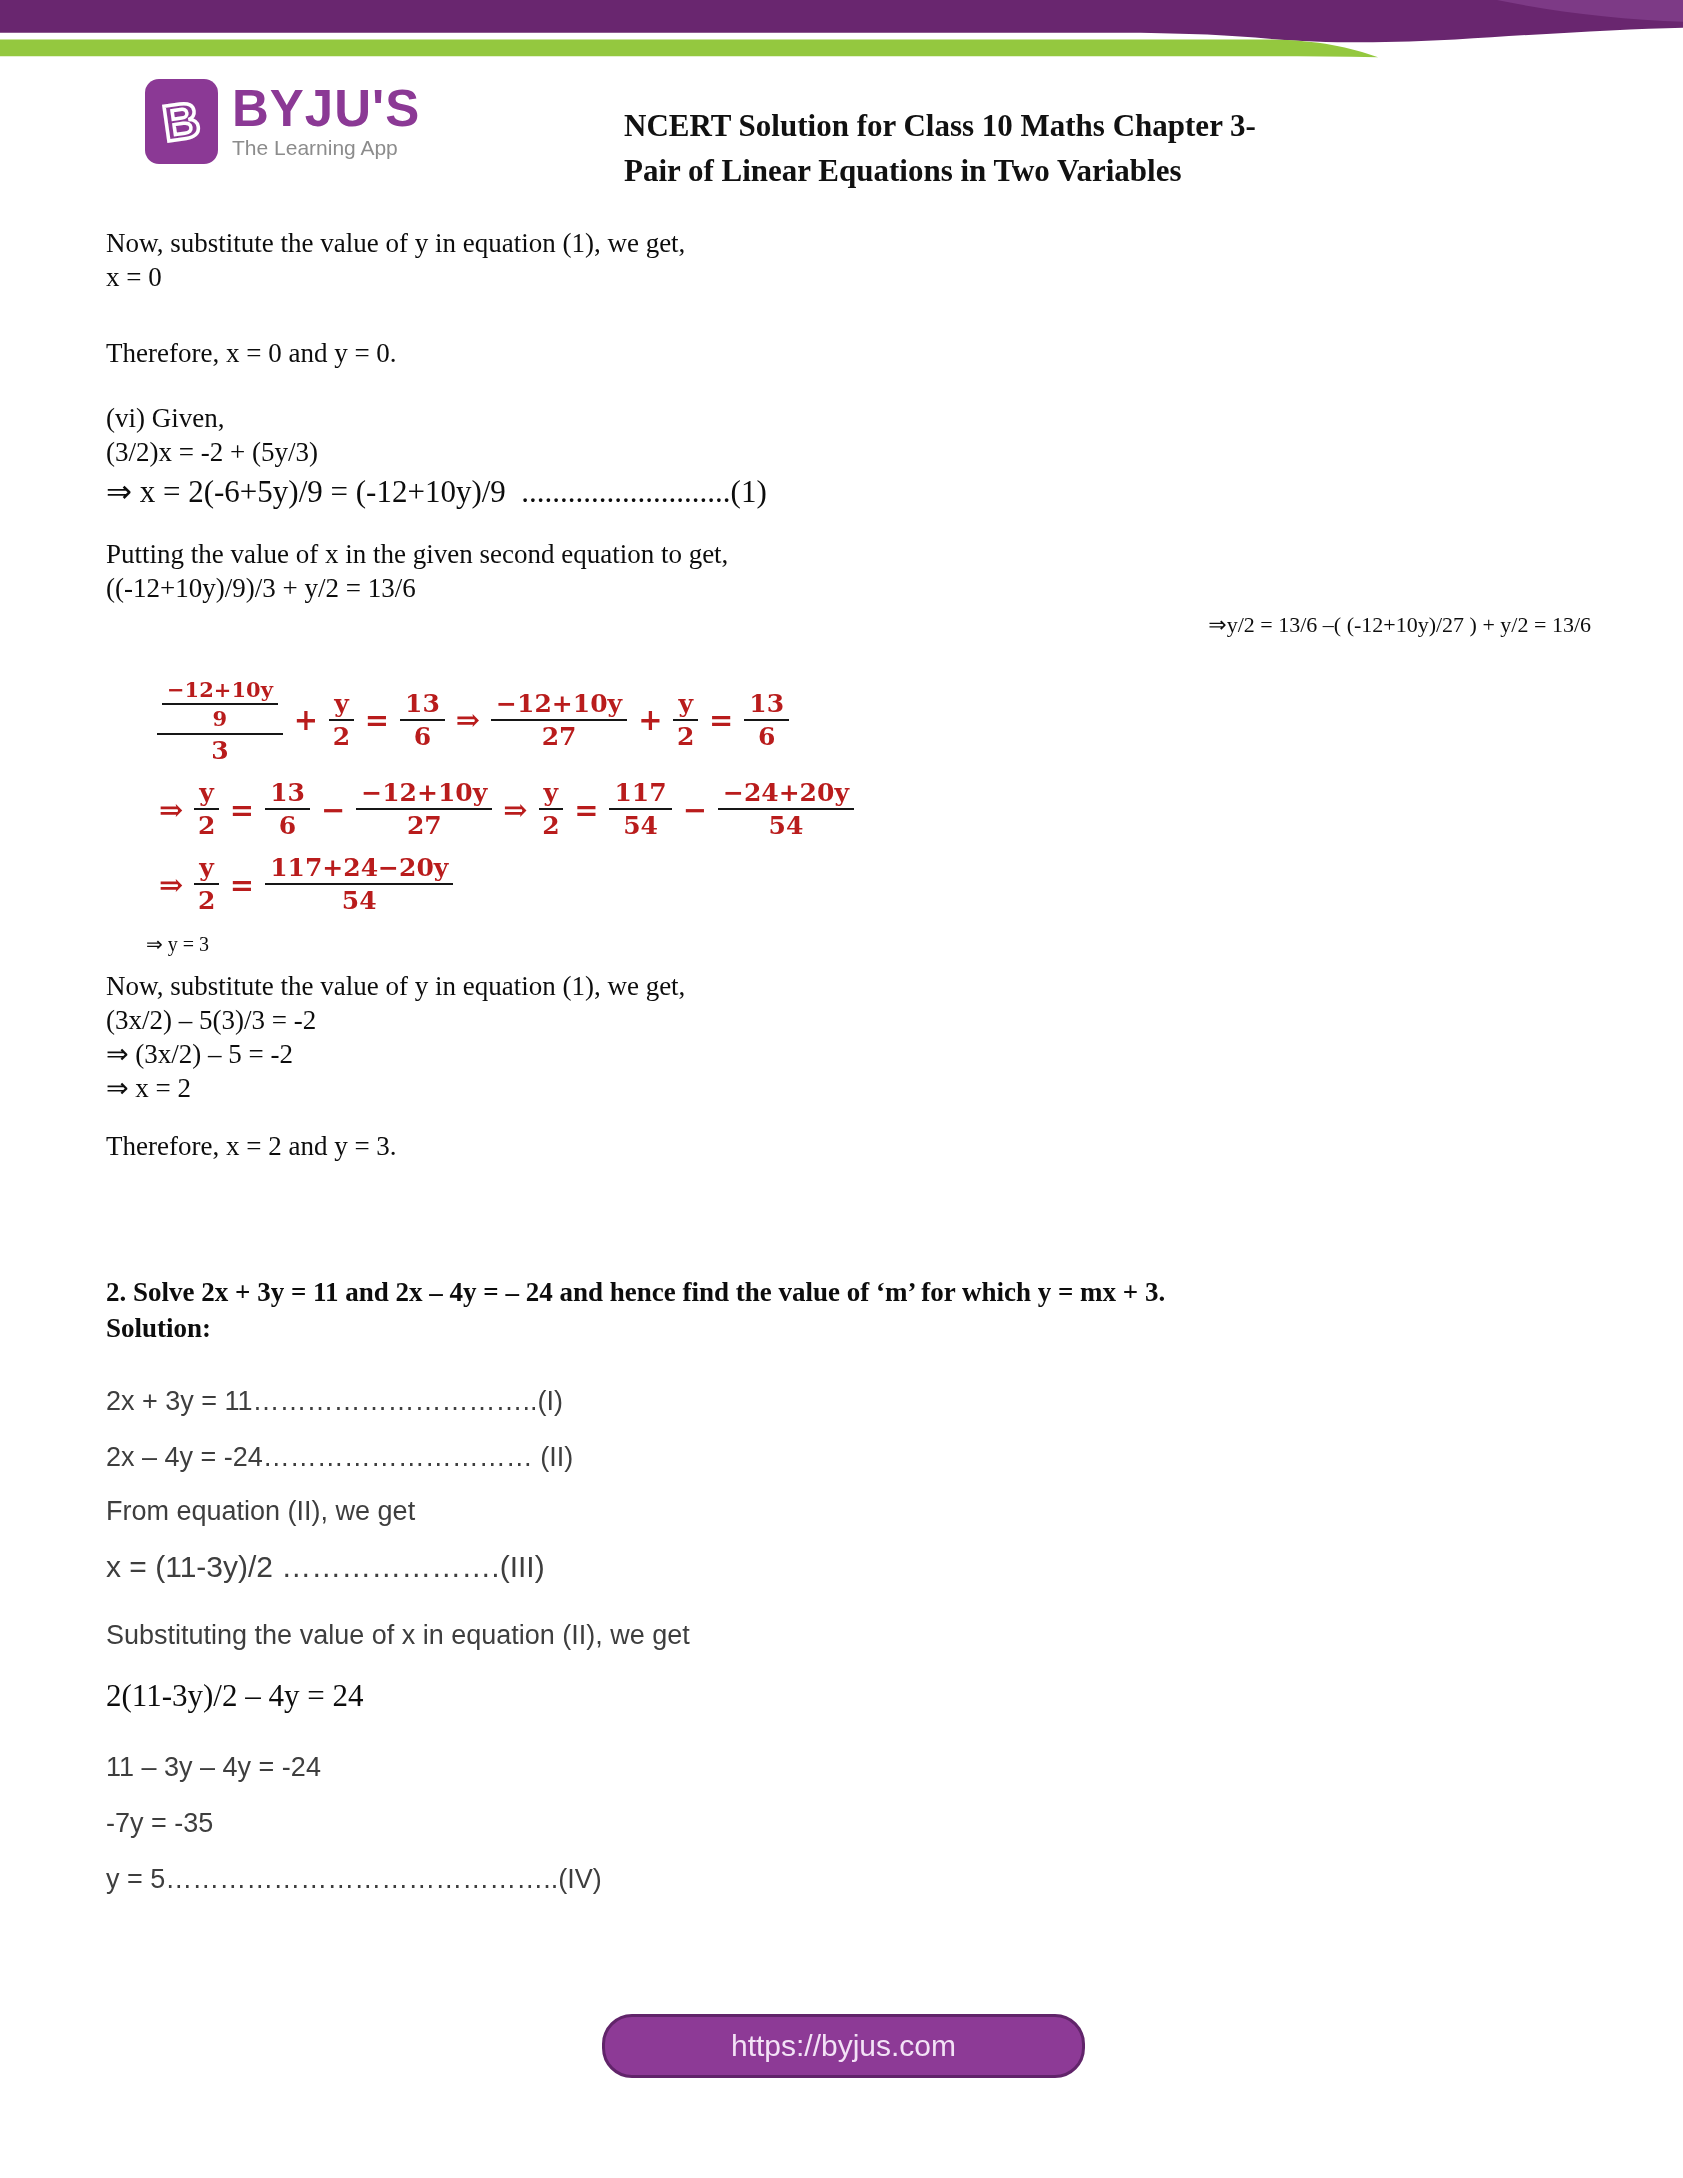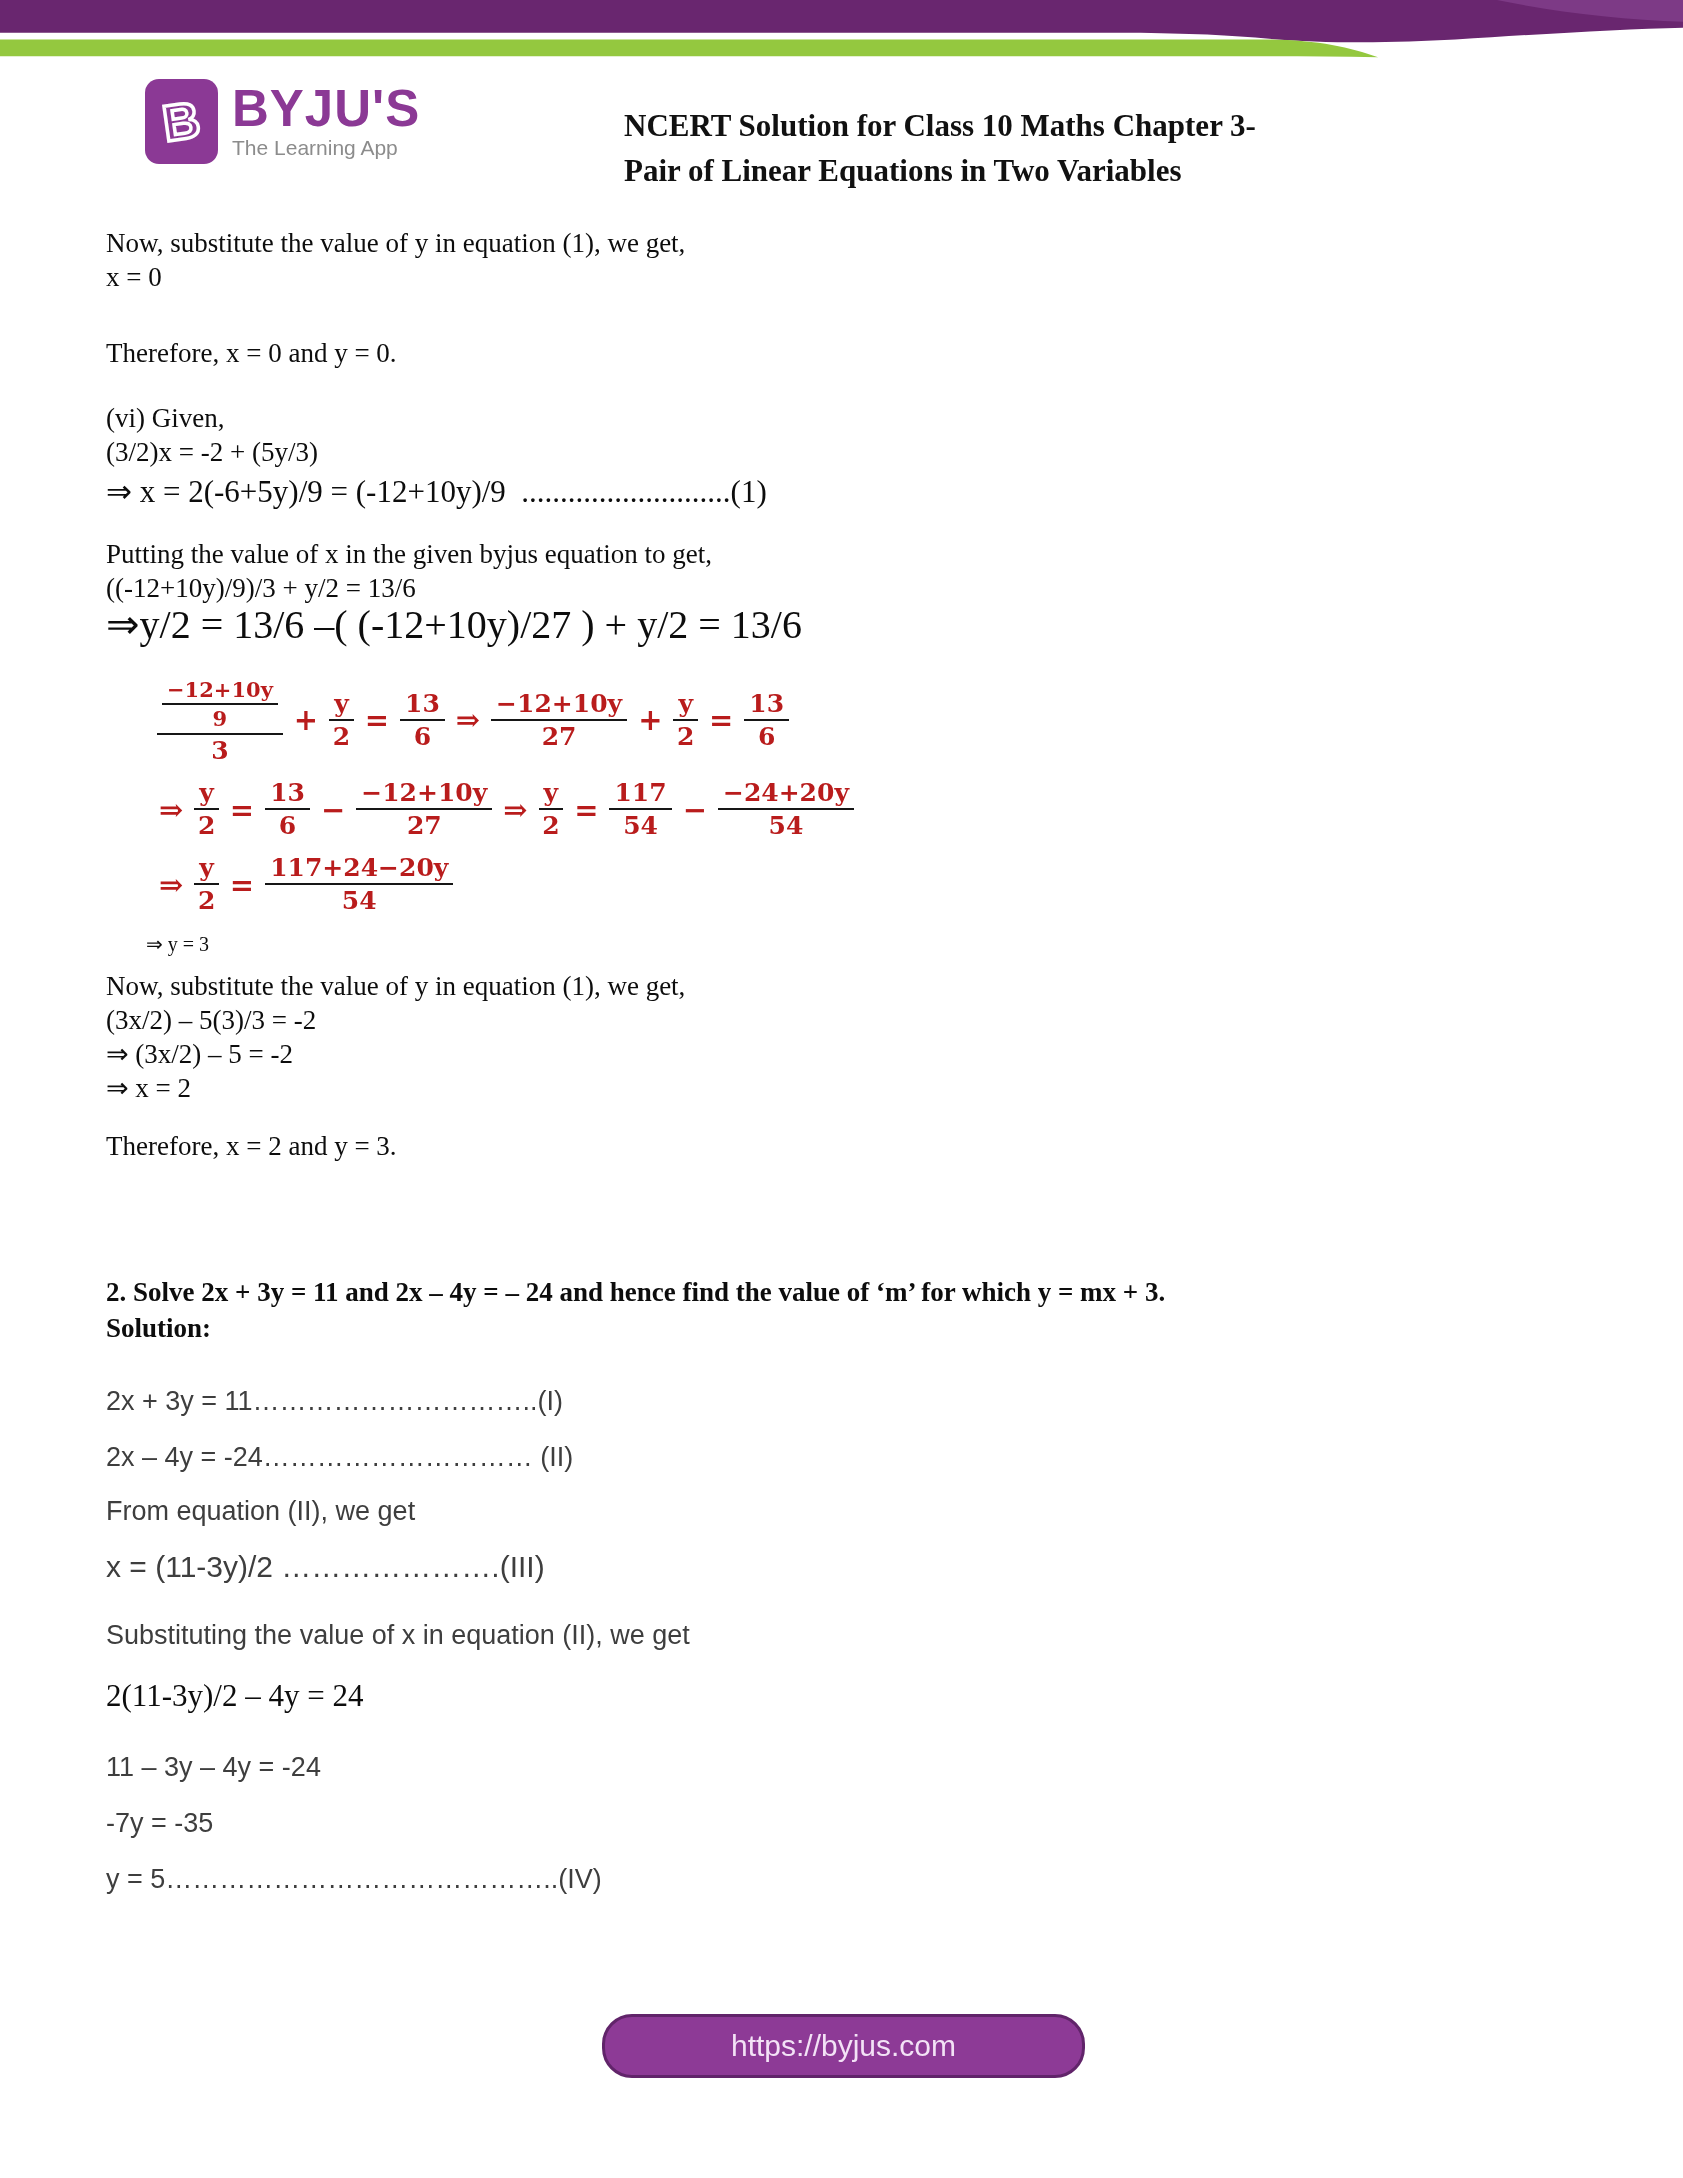--- a/index.html
+++ b/index.html
@@ -19,21 +19,21 @@
   .logo-tagline{font-family:"Liberation Sans",sans-serif;font-size:21px;line-height:24px;margin-top:2px;}
 
   
   .title{position:absolute;left:624px;top:103px;width:713px;font-weight:bold;font-size:31px;line-height:45px;color:#111;}
 
   
   .content{position:absolute;left:106px;top:226px;width:1485px;}
   .ln{font-size:27px;line-height:34px;white-space:pre;}
   .gap42{margin-top:42px;} .gap31{margin-top:31px;} .gap24{margin-top:24px;}
   .bigeq{font-size:31px;line-height:42px;margin-top:2px;}
-  .medeq{font-size:40px;line-height:40px;}
+  .medeq{font-size:22px;line-height:40px;text-align:right;}
   .sup{vertical-align:super;font-size:17px;line-height:0;}
 
   
   .mblock{margin-top:30px;margin-left:51px;}
   .mline{display:flex;align-items:center;gap:9px;font-family:"DejaVu Serif",serif;
          font-weight:700;color:#b91c1c;margin-bottom:14px;}
   .mline2{margin-left:0;}
   .frac{display:inline-flex;flex-direction:column;align-items:center;font-size:25px;line-height:1.12;}
   .frac .num{padding:0 5px 1px 5px;border-bottom:2.5px solid #161616;}
   .frac .den{padding-top:2px;}
@@ -86,21 +86,21 @@
     <div class="ln">Now, substitute the value of y in equation (1), we get,</div>
     <div class="ln">x = 0</div>
 
     <div class="ln gap42">Therefore, x = 0 and y = 0.</div>
 
     <div class="ln gap31">(vi) Given,</div>
     <div class="ln">(3/2)x = -2 + (5y/3)</div>
 
     <div class="ln bigeq">⇒ x = 2(-6+5y)/9 = (-12+10y)/9  ...........................(1)</div>
 
-    <div class="ln gap24">Putting the value of x in the given byjus equation to get,</div>
+    <div class="ln gap24">Putting the value of x in the given second equation to get,</div>
     <div class="ln">((-12+10y)/9)/3 + y/2 = 13/6</div>
     <div class="ln medeq">⇒y/2 = 13/6 –( (-12+10y)/27 ) + y/2 = 13/6</div>
 
     <div class="mblock">
       <div class="mline">
           <span class="frac">
             <span class="num"><span class="frac">
                 <span class="num">−12+10y</span>
                 <span class="den">9</span>
               </span></span>

